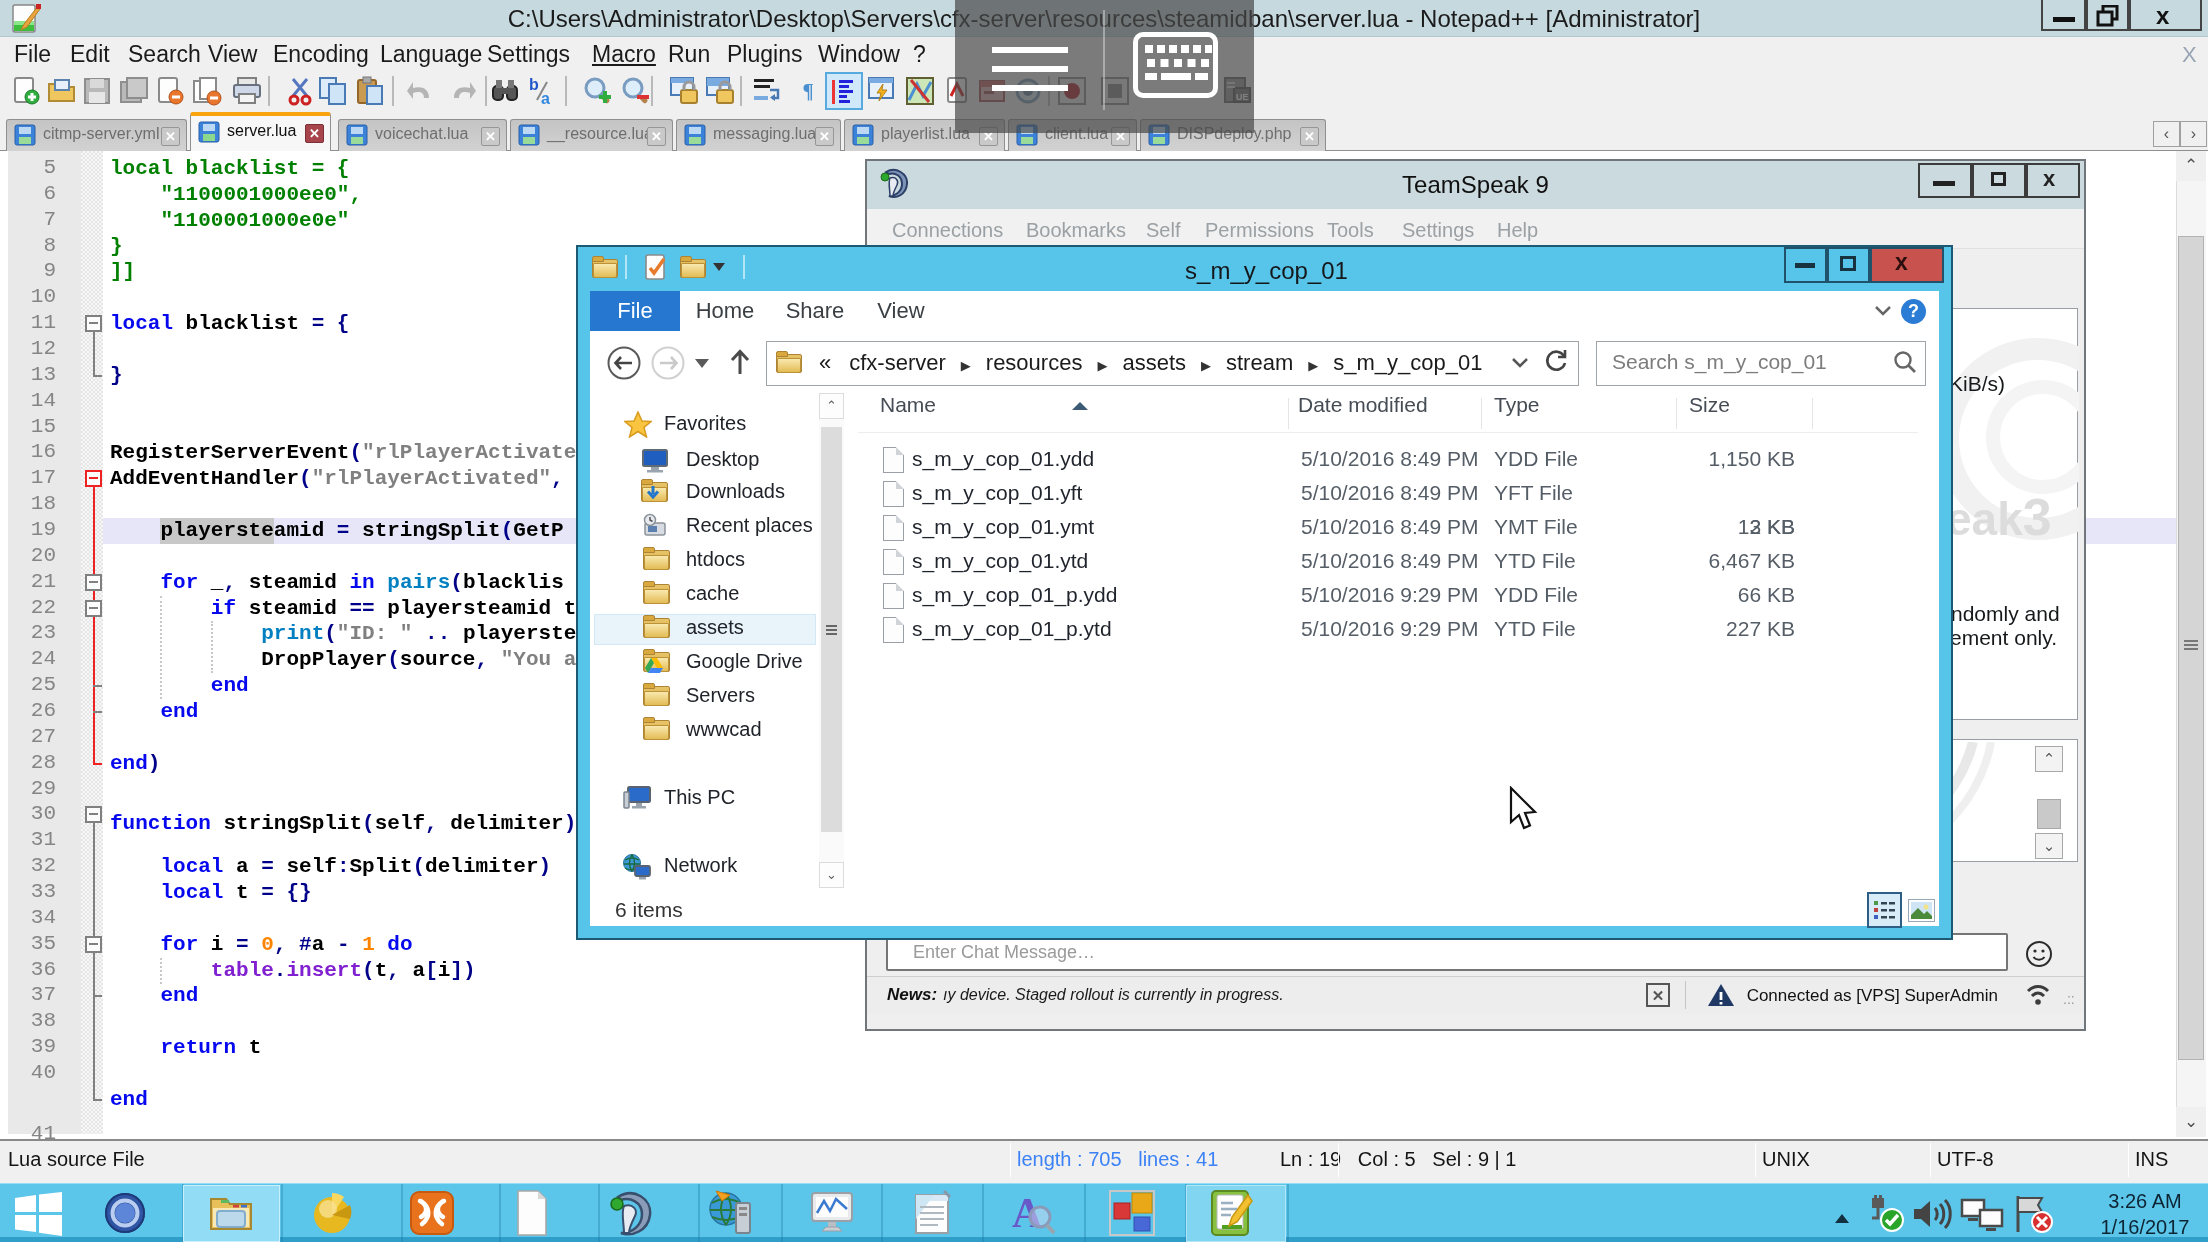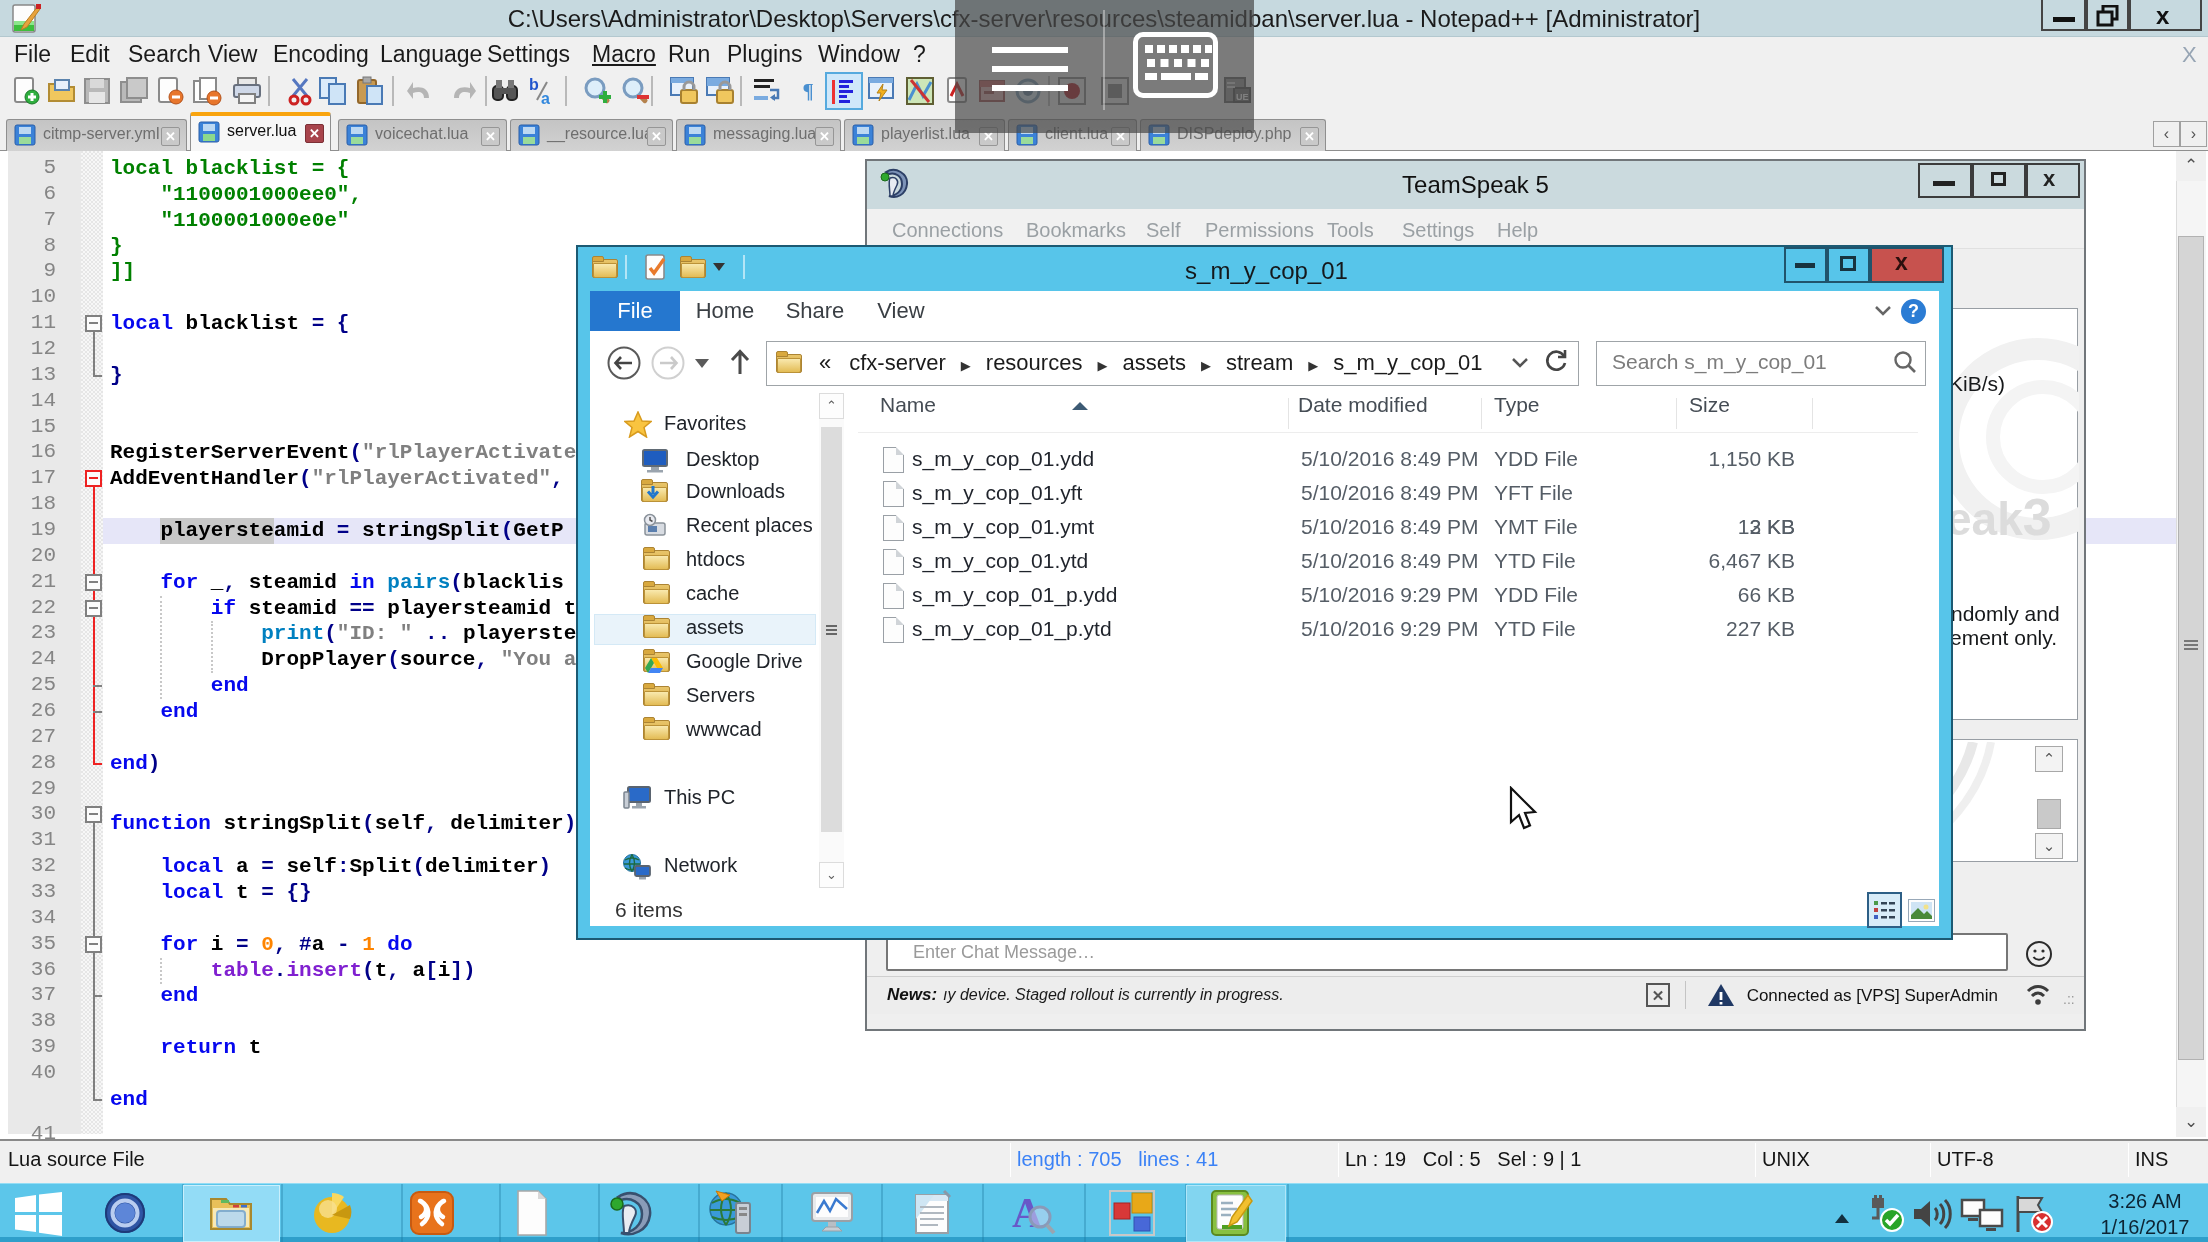--- a/index.html
+++ b/index.html
@@ -438,37 +438,37 @@
     <i style="background:#808080"></i>
   </div>
 <div class="abs" id="vscroll"></div>
 <div class="sbtn abs" style="left:2176px;top:151px;">⌃</div>
 <div class="sbtn abs" style="left:2176px;top:1107px;">⌄</div>
 <div class="abs" style="left:2178px;top:236px;width:26px;height:824px;background:#d5d5d5;border:1px solid #b2b2b2;"></div>
 <div class="abs" style="left:2184px;top:640px;width:14px;height:2px;background:#777;box-shadow:0 4px #777,0 8px #777;"></div>
 <div class="abs" id="statusbar"></div>
 <div class="stxt abs" style="left:8px;top:1148px;font-size:20px;color:#141414;">Lua source File</div>
 <div class="stxt abs" style="left:1017px;top:1148px;font-size:20px;color:#3b82f6;">length : 705   lines : 41</div>
-<div class="stxt abs" style="left:1345px;top:1148px;font-size:20px;color:#141414;">Ln : 19   Col : 5   Sel : 9 | 1</div>
+<div class="stxt abs" style="left:1280px;top:1148px;font-size:20px;color:#141414;">Ln : 19   Col : 5   Sel : 9 | 1</div>
 <div class="stxt abs" style="left:1762px;top:1148px;font-size:20px;color:#141414;">UNIX</div>
 <div class="stxt abs" style="left:1937px;top:1148px;font-size:20px;color:#141414;">UTF-8</div>
 <div class="stxt abs" style="left:2135px;top:1148px;font-size:20px;color:#141414;">INS</div>
 <div class="ssep abs" style="left:1010px;top:1143px;"></div>
 <div class="ssep abs" style="left:1338px;top:1143px;"></div>
 <div class="ssep abs" style="left:1755px;top:1143px;"></div>
 <div class="ssep abs" style="left:1930px;top:1143px;"></div>
 <div class="ssep abs" style="left:2128px;top:1143px;"></div>
 <div class="abs" id="ts">
 <div class="abs" id="tstitle"></div>
 <svg class="abs" style="left:13px;top:7px" width="30" height="32" viewBox="0 0 30 32">
 <path d="M6 4 C16 -2 28 6 27 16 C26 27 16 31 9 28 C16 28 22 23 22 16 C22 8 15 4 9 6 Z" fill="#7d93b8" stroke="#2c3f66" stroke-width="2"></path>
 <path d="M10 10 C16 8 19 13 17 17 C15 21 13 25 13 28 L10 28 C10 22 8 14 10 10 Z" fill="#e8ecf2" stroke="#2c3f66" stroke-width="1.5"></path>
 <circle cx="5" cy="9" r="4" fill="#2ea82e" stroke="#1a6a1a"></circle>
     </svg>
-<div class="abs" style="left:0;top:10px;width:1217px;text-align:center;font-size:24px;color:#101010;">TeamSpeak 5</div>
+<div class="abs" style="left:0;top:10px;width:1217px;text-align:center;font-size:24px;color:#101010;">TeamSpeak 9</div>
 <div class="tsbtn" style="left:1051px;"></div>
 <div class="tsbtn" style="left:1105px;"></div>
 <div class="tsbtn" style="left:1159px;"></div>
 <div class="abs" style="left:1066px;top:20px;width:22px;height:5px;background:#222;"></div>
 <div class="abs" style="left:1124px;top:11px;width:15px;height:14px;border:3px solid #222;"></div>
 <div class="abs" style="left:1176px;top:5px;font-size:22px;font-weight:bold;color:#222;">x</div>
 <div class="abs" id="tsmenu"></div>
 <div class="tsmi" style="left:25px;">Connections</div>
 <div class="tsmi" style="left:159px;">Bookmarks</div>
 <div class="tsmi" style="left:279px;">Self</div>

